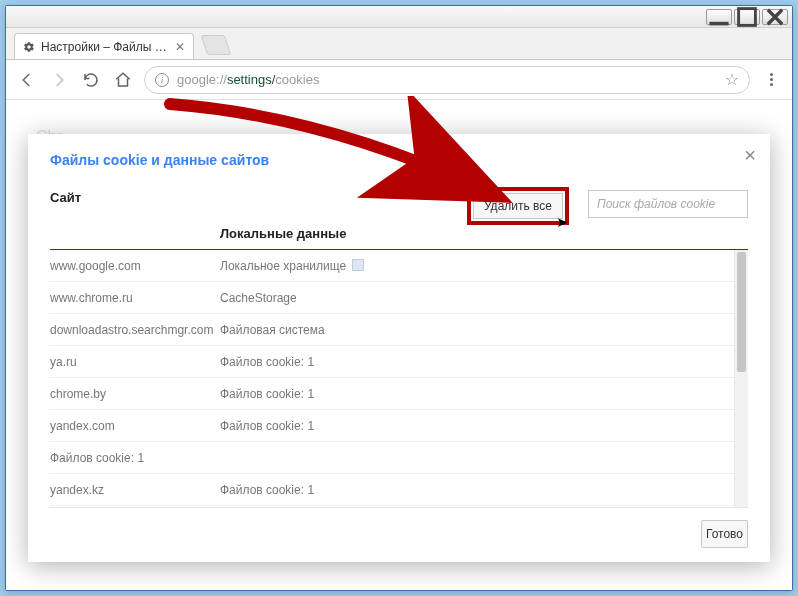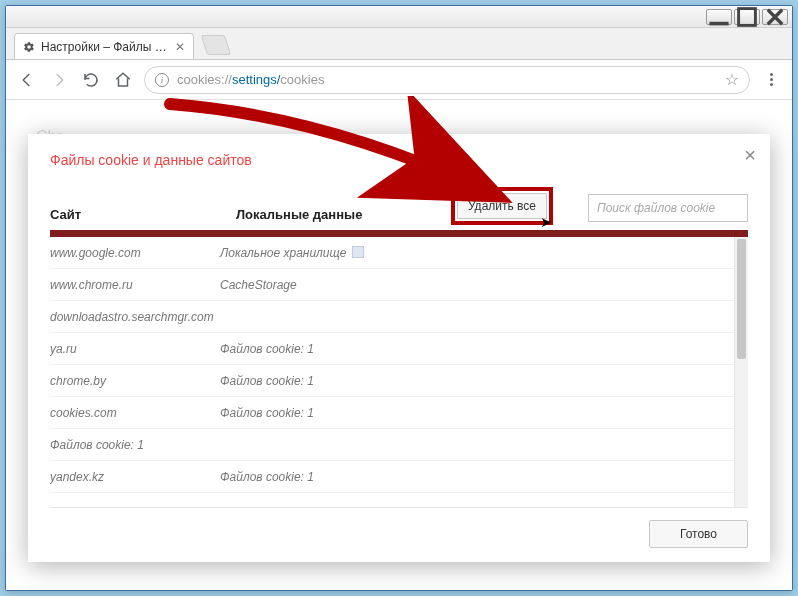--- a/index.html
+++ b/index.html
@@ -18,56 +18,56 @@
   .tab-close { margin-left: 6px; font-size: 12px; color: #777; cursor: default; }
   .newtab { width: 24px; height: 20px; background: #e4e4e4; border: 1px solid #ccc; border-radius: 3px; transform: skewX(18deg); margin-left: 4px; margin-bottom: 4px; }
 
   
   .toolbar { height: 40px; background: #fff; border-bottom: 1px solid #e0e0e0; display: flex; align-items: center; padding: 0 10px; gap: 10px; }
   .tool-btn { width: 22px; height: 22px; display: flex; align-items: center; justify-content: center; color: #5f6368; cursor: default; }
   .tool-btn svg { width: 18px; height: 18px; fill: currentColor; stroke: currentColor; }
   .omnibox { flex: 1; height: 28px; border: 1px solid #d0d0d0; border-radius: 14px; display: flex; align-items: center; padding: 0 10px; gap: 8px; font-size: 13px; color: #777; }
   .omnibox .info { width: 14px; height: 14px; border: 1px solid #888; border-radius: 50%; display: flex; align-items: center; justify-content: center; font-size: 9px; color: #888; font-family: serif; font-style: italic; }
   .url-part-dim { color: #999; }
-  .url-part-dark { color: #0369a1; }
+  .url-part-dark { color: #14532d; }
   .star { margin-left: auto; color: #888; font-size: 16px; }
   .kebab { display: flex; flex-direction: column; gap: 2px; }
   .kebab span { width: 3px; height: 3px; background: #666; border-radius: 50%; }
 
   
   .content { flex: 1; background: #fff; position: relative; }
   .behind-title { position: absolute; left: 30px; top: 28px; font-size: 16px; color: #bbb; font-weight: 400; }
   .behind-close { position: absolute; right: 36px; top: 28px; font-size: 22px; color: #d0d0d0; }
   .behind-overlay { position: absolute; inset: 0; background: rgba(255,255,255,0.5); }
 
   
   .modal { position: absolute; left: 28px; right: 28px; top: 134px; bottom: 34px; background: #fff; box-shadow: 0 4px 24px rgba(0,0,0,0.3); display: flex; flex-direction: column; padding: 18px 22px 14px 22px; }
   .modal-close { position: absolute; right: 14px; top: 10px; font-size: 20px; color: #888; cursor: default; font-weight: 300; }
-  .modal-title { font-size: 14px; color: #ef4444; font-weight: 400; }
-
-  .table-head { display: flex; align-items: flex-end; border-bottom: 7px solid #7f1d1d; margin-top: 22px; padding-bottom: 8px; gap: 16px; }
+  .modal-title { font-size: 14px; color: #3b82f6; font-weight: 700; }
+
+  .table-head { display: flex; align-items: flex-start; border-bottom: 1px solid #7f1d1d; margin-top: 22px; padding-bottom: 8px; gap: 0; }
   .th-site { width: 170px; font-size: 13px; font-weight: 700; color: #222; }
-  .th-data { flex: 1; font-size: 13px; font-weight: 700; color: #222; }
+  .th-data { flex: 1; font-size: 13px; font-weight: 700; color: #222; margin-top: 36px; }
   .delete-all-wrap { position: relative; margin-right: 22px; padding: 3px; }
   .delete-all-highlight { position: absolute; inset: -3px; border: 4px solid #b30000; pointer-events: none; }
   .delete-all-btn { background: #f7f7f7; border: 1px solid #c8c8c8; padding: 5px 10px; font-size: 12px; color: #333; cursor: default; }
   .cursor-arrow { position: absolute; right: -2px; bottom: -8px; font-size: 14px; color: #000; pointer-events: none; }
   .search-box { width: 160px; height: 28px; border: 1px solid #c8c8c8; font-size: 12px; padding: 12px 8px; color: #333; }
   .search-box::placeholder { color: #aaa; font-style: italic; }
 
   .rows { flex: 1; overflow: hidden; position: relative; border-bottom: 1px solid #e5e5e5; }
   .scrollbar { position: absolute; right: 0; top: 0; bottom: 0; width: 14px; background: #f2f2f2; border-left: 1px solid #e5e5e5; }
   .scrollthumb { position: absolute; left: 2px; right: 2px; top: 2px; height: 120px; background: #c6c6c6; border-radius: 2px; }
-  .row { display: flex; align-items: center; height: 32px; border-bottom: 1px solid #f0f0f0; font-size: 12px; color: #777; font-style: italic; }
+  .row { display: flex; align-items: center; height: 32px; border-bottom: 1px solid #f0f0f0; font-size: 12px; color: #777; }
   .cell-site { width: 170px; white-space: nowrap; overflow: hidden; text-overflow: ellipsis; }
   .cell-local { flex: 1; display: flex; gap: 6px; }
   .storage-chip { width: 12px; height: 12px; background: #dfe6f2; border: 1px solid #c0cde0; }
 
   .modal-footer { display: flex; justify-content: flex-end; padding-top: 12px; }
-  .done-btn { background: #f7f7f7; border: 1px solid #c8c8c8; padding: 6px 30px; font-size: 12px; color: #333; cursor: default; border-radius: 2px; }
+  .done-btn { background: #f7f7f7; border: 1px solid #c8c8c8; padding: 6px 4px; font-size: 12px; color: #333; cursor: default; border-radius: 2px; }
 
   
   .arrow-svg { position: absolute; left: 160px; top: 96px; width: 360px; height: 120px; pointer-events: none; z-index: 50; }
 
   .behind-btn { position: absolute; right: 38px; bottom: 44px; width: 80px; height: 28px; border: 1px solid #d8d8d8; background: #f8f8f8; }
 </style>
 </head>
 <body>
 
 <div class="window">
@@ -118,21 +118,21 @@
         </svg>
     </div>
     <div class="tool-btn">
       <svg viewBox="0 0 24 24">
           <path d="M3 11l9-8 9 8M6 10v10h12V10" fill="none" stroke-width="2"></path>
         </svg>
     </div>
     <div class="omnibox">
       <span class="info">i</span>
       <span>
-        <span class="url-part-dim">cookies://</span><span class="url-part-dark">settings/</span><span class="url-part-dim">cookies</span>
+        <span class="url-part-dim">google://</span><span class="url-part-dark">settings/</span><span class="url-part-dim">cookies</span>
       </span>
       <span class="star">☆</span>
     </div>
     <div class="tool-btn">
       <div class="kebab">
           <span></span>
           <span></span>
           <span></span>
         </div>
     </div>
@@ -165,31 +165,32 @@
     <div class="row">
         <div class="cell-site">www.google.com</div>
         <div class="cell-local">Локальное хранилище<span class="storage-chip"></span></div>
       </div>
       <div class="row">
         <div class="cell-site">www.chrome.ru</div>
         <div class="cell-local">CacheStorage</div>
       </div>
       <div class="row">
         <div class="cell-site">downloadastro.searchmgr.com</div>
+        <div class="cell-local">Файловая система</div>
       </div>
       <div class="row">
         <div class="cell-site">ya.ru</div>
         <div class="cell-local">Файлов cookie: 1</div>
       </div>
       <div class="row">
         <div class="cell-site">chrome.by</div>
         <div class="cell-local">Файлов cookie: 1</div>
       </div>
       <div class="row">
-        <div class="cell-site">cookies.com</div>
+        <div class="cell-site">yandex.com</div>
         <div class="cell-local">Файлов cookie: 1</div>
       </div>
       <div class="row">
         <div class="cell-local">Файлов cookie: 1</div>
       </div>
       <div class="row">
         <div class="cell-site">yandex.kz</div>
         <div class="cell-local">Файлов cookie: 1</div>
       </div>
       <div class="scrollbar">

